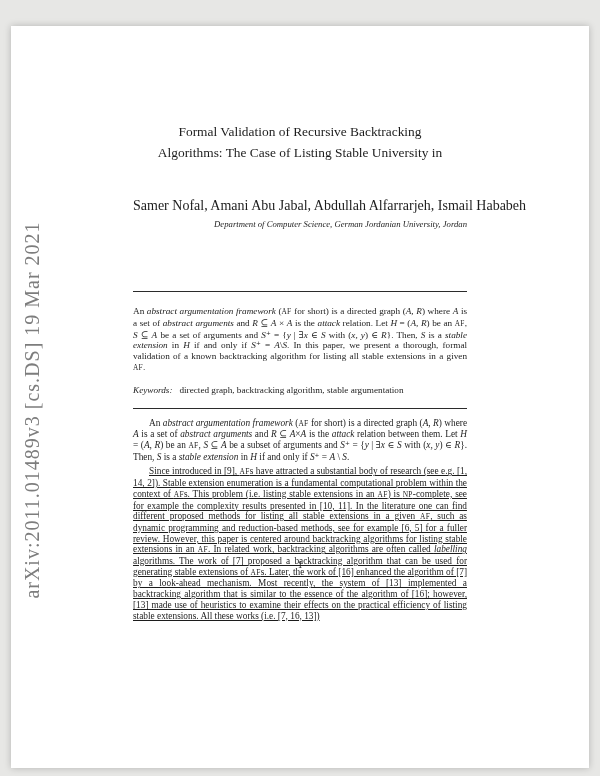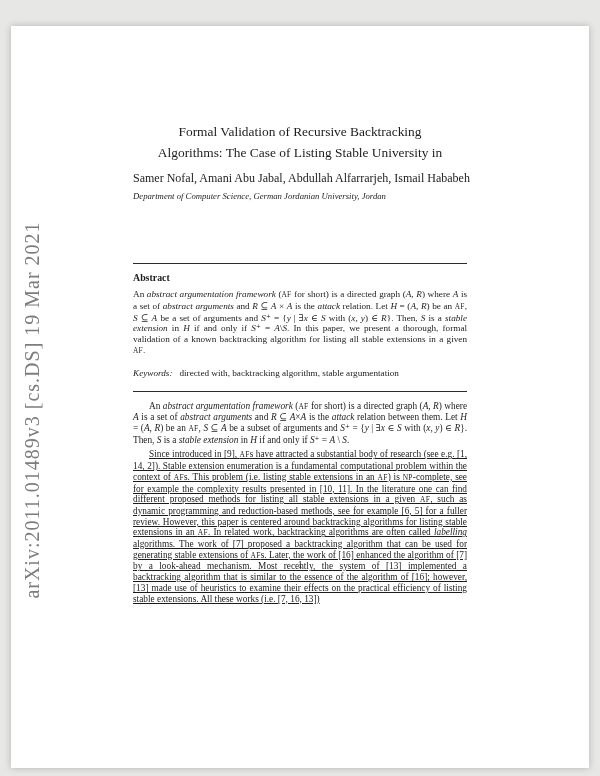--- a/index.html
+++ b/index.html
@@ -32,28 +32,28 @@
     left:122px; top:0;
     width:334px; height:584px;
   }
   .title { margin-top:95px; text-align:center; }
   .title-line {
     font-size:13.4px;
     line-height:21px;
     white-space:nowrap;
   }
   .authors {
-    margin-top:8px;
+    margin-top:35px;
     text-align:center;
-    font-size:12px;
+    font-size:14px;
     white-space:nowrap;
   }
   .affiliation {
     margin-top:5px;
-    text-align:left;
+    text-align:right;
     font-style:italic;
     font-size:8.7px;
     white-space:nowrap;
   }
   .abstract-block {
     margin-top:62px;
     border-top:1px solid #2b2b2b;
     border-bottom:1px solid #2b2b2b;
     padding-top:8px;
     padding-bottom:12px;
@@ -107,23 +107,22 @@
     <div class="title">
       <div class="title-line">Formal Validation of Recursive Backtracking</div>
       <div class="title-line">Algorithms: The Case of Listing Stable University in</div>
     </div>
 
     <div class="authors">Samer Nofal, Amani Abu Jabal, Abdullah Alfarrarjeh, Ismail Hababeh</div>
 
     <div class="affiliation">Department of Computer Science, German Jordanian University, Jordan</div>
 
     <div class="abstract-block">
-      <div class="abs-heading">Abstract</div>
       <p class="abs-text"><span>An </span><span class="i">abstract argumentation framework</span><span> (</span><span class="sc">AF</span><span> for short) is a directed graph (</span><span class="i">A, R</span><span>) where </span><span class="i">A</span><span> is a set of </span><span class="i">abstract arguments</span><span> and </span><span class="i">R</span><span> ⊆ </span><span class="i">A</span><span> × </span><span class="i">A</span><span> is the </span><span class="i">attack</span><span> relation. Let </span><span class="i">H</span><span> = (</span><span class="i">A, R</span><span>) be an </span><span class="sc">AF</span><span>, </span><span class="i">S</span><span> ⊆ </span><span class="i">A</span><span> be a set of arguments and </span><span class="i">S</span><span>⁺ = {</span><span class="i">y</span><span> | ∃</span><span class="i">x</span><span> ∈ </span><span class="i">S</span><span> with (</span><span class="i">x, y</span><span>) ∈ </span><span class="i">R</span><span>}. Then, </span><span class="i">S</span><span> is a </span><span class="i">stable extension</span><span> in </span><span class="i">H</span><span> if and only if </span><span class="i">S</span><span>⁺ = </span><span class="i">A</span><span>\</span><span class="i">S</span><span>. In this paper, we present a thorough, formal validation of a known backtracking algorithm for listing all stable extensions in a given </span><span class="sc">AF</span><span>.</span></p>
-      <p class="keywords"><span class="i">Keywords:</span><span>directed with, backtracking algorithm, stable argumentation</span></p>
+      <p class="keywords"><span class="i">Keywords:</span><span>directed graph, backtracking algorithm, stable argumentation</span></p>
     </div>
 
 
     <p class="body-par"><span>An </span><span class="i">abstract argumentation framework</span><span> (</span><span class="sc">AF</span><span> for short) is a directed graph (</span><span class="i">A, R</span><span>) where </span><span class="i">A</span><span> is a set of </span><span class="i">abstract arguments</span><span> and </span><span class="i">R</span><span> ⊆ </span><span class="i">A</span><span>×</span><span class="i">A</span><span> is the </span><span class="i">attack</span><span> relation between them. Let </span><span class="i">H</span><span> = (</span><span class="i">A, R</span><span>) be an </span><span class="sc">AF</span><span>, </span><span class="i">S</span><span> ⊆ </span><span class="i">A</span><span> be a subset of arguments and </span><span class="i">S</span><span>⁺ = {</span><span class="i">y</span><span> | ∃</span><span class="i">x</span><span> ∈ </span><span class="i">S</span><span> with (</span><span class="i">x, y</span><span>) ∈ </span><span class="i">R</span><span>}. Then, </span><span class="i">S</span><span> is a </span><span class="i">stable extension</span><span> in </span><span class="i">H</span><span> if and only if </span><span class="i">S</span><span>⁺ = </span><span class="i">A</span><span> \ </span><span class="i">S</span><span>.</span></p>
 
     <p class="body-par"><span>Since introduced in [9], </span><span class="sc">AF</span><span>s have attracted a substantial body of research (see e.g. [1, 14, 2]). Stable extension enumeration is a fundamental computational problem within the context of </span><span class="sc">AF</span><span>s. This problem (i.e. listing stable extensions in an </span><span class="sc">AF</span><span>) is </span><span class="sc">NP</span><span>-complete, see for example the complexity results presented in [10, 11]. In the literature one can find different proposed methods for listing all stable extensions in a given </span><span class="sc">AF</span><span>, such as dynamic programming and reduction-based methods, see for example [6, 5] for a fuller review. However, this paper is centered around backtracking algorithms for listing stable extensions in an </span><span class="sc">AF</span><span>. In related work, backtracking algorithms are often called </span><span class="i">labelling</span><span> algorithms. The work of [7] proposed a backtracking algorithm that can be used for generating stable extensions of </span><span class="sc">AF</span><span>s. Later, the work of [16] enhanced the algorithm of [7] by a look-ahead mechanism. Most recently, the system of [13] implemented a backtracking algorithm that is similar to the essence of the algorithm of [16]; however, [13] made use of heuristics to examine their effects on the practical efficiency of listing stable extensions. All these works (i.e. [7, 16, 13])</span></p>
 
     <div class="page-number">1</div>
 
   </div>

